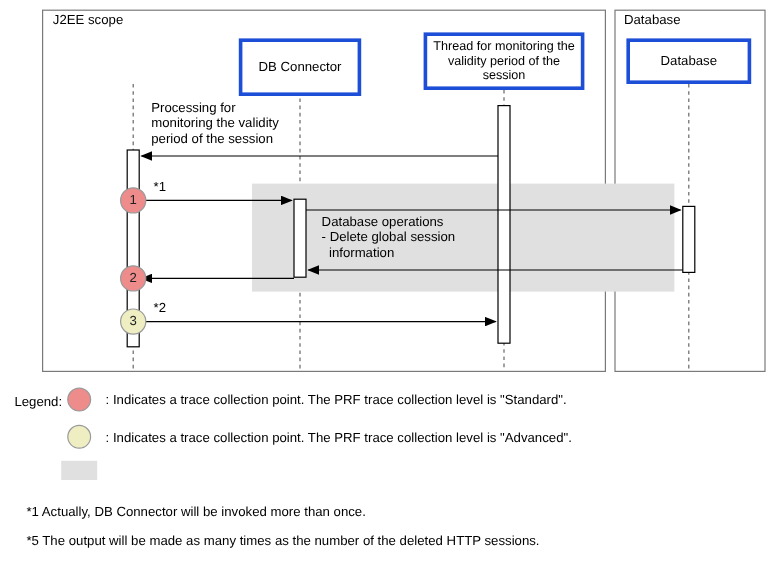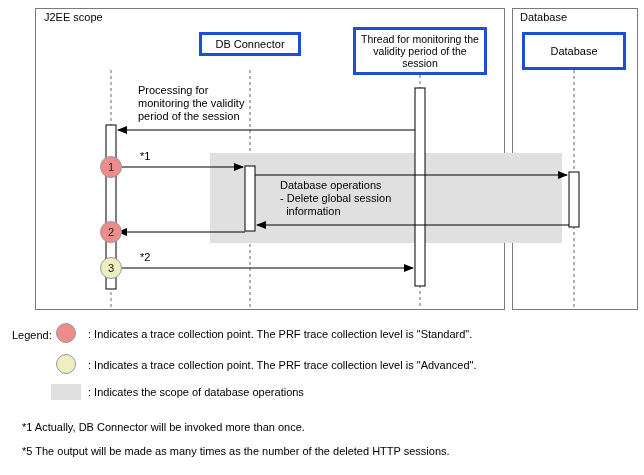--- a/index.html
+++ b/index.html
@@ -1,21 +1,21 @@
 <!DOCTYPE html>
 <html><head>
 <meta charset="utf-8">
 <style>
   html,body{margin:0;padding:0;background:#fff;}
   body{font-family:"Liberation Sans", sans-serif;color:#000;}
   #stage{position:relative;width:644px;height:475px;background:#fff;overflow:hidden;}
   .group-box{position:absolute;border:1px solid #7a7a7a;background:transparent;}
   .group-label{position:absolute;font-size:11px;}
   .comp-box{position:absolute;border:3px solid #1d4ed8;background:#fff;display:flex;align-items:center;justify-content:center;text-align:center;font-size:11px;line-height:13px;padding:2px;box-sizing:border-box;}
-  .msg-label{position:absolute;font-size:11px;line-height:13px;margin-left:12px;}
+  .msg-label{position:absolute;font-size:11px;line-height:13px;}
   .pre{white-space:pre-wrap;}
   .trace-circle{position:absolute;width:22px;height:22px;border-radius:50%;border:1px solid #9a9a9a;display:flex;align-items:center;justify-content:center;font-size:11px;color:#222;box-sizing:border-box;}
   .trace-standard{background:#ee8b8b;}
   .trace-advanced{background:#eeeec2;}
   .legend-title{position:absolute;font-size:11px;}
   .legend-circle{position:absolute;width:20px;height:20px;border-radius:50%;border:1px solid #9a9a9a;box-sizing:border-box;}
   .legend-swatch{position:absolute;width:30px;height:16px;background:#e0e0e0;}
   .legend-text{position:absolute;font-size:11px;}
   .footnote{position:absolute;font-size:11px;}
   svg{position:absolute;left:0;top:0;}
@@ -51,21 +51,21 @@
     <rect x="569" y="172" width="10" height="55" fill="#fff" stroke="#000"></rect>
 
     <line x1="415" y1="130" x2="118" y2="130" stroke="#000" marker-end="url(#arrowhead)"></line>
     <line x1="116" y1="167" x2="243" y2="167" stroke="#000" marker-end="url(#arrowhead)"></line>
     <line x1="255" y1="175" x2="567" y2="175" stroke="#000" marker-end="url(#arrowhead)"></line>
     <line x1="569" y1="225" x2="257" y2="225" stroke="#000" marker-end="url(#arrowhead)"></line>
     <line x1="245" y1="232" x2="118" y2="232" stroke="#000" marker-end="url(#arrowhead)"></line>
     <line x1="116" y1="268" x2="413" y2="268" stroke="#000" marker-end="url(#arrowhead)"></line>
   </svg>
 
-  <div class="comp-box" style="left:199px;top:32px;width:102px;height:24px;">DB Connector</div>
+  <div class="comp-box" style="left:199px;top:32px;width:102px;height:48px;">DB Connector</div>
   <div class="comp-box" style="left:353px;top:27px;width:134px;height:48px;font-size:10.5px;line-height:12px;">Thread for monitoring the validity period of the session</div>
   <div class="comp-box" style="left:522px;top:32px;width:104px;height:38px;">Database</div>
 
   <div class="msg-label" style="left:126px;top:84px;width:114px;">Processing for monitoring the validity period of the session</div>
   <div class="msg-label" style="left:128px;top:150px;">*1</div>
   <div class="msg-label" style="left:128px;top:251px;">*2</div>
   <div class="msg-label pre" style="left:268px;top:179px;width:180px;">Database operations
 - Delete global session
   information</div>
 
@@ -75,18 +75,17 @@
 
   <div class="legend-title" style="left:12px;top:329px;">Legend:</div>
 
   <div class="legend-circle trace-standard" style="left:56px;top:323px;"></div>
   <div class="legend-text" style="left:88px;top:328px;">: Indicates a trace collection point. The PRF trace collection level is "Standard".</div>
 
   <div class="legend-circle trace-advanced" style="left:56px;top:354px;"></div>
   <div class="legend-text" style="left:88px;top:359px;">: Indicates a trace collection point. The PRF trace collection level is "Advanced".</div>
 
   <div class="legend-swatch" style="left:51px;top:384px;"></div>
-  <div class="legend-text" style="left:88px;top:386px;">: Indicates the scope of database operations</div>
 
   <div class="footnote" style="left:22px;top:421px;">*1 Actually, DB Connector will be invoked more than once.</div>
   <div class="footnote" style="left:22px;top:445px;">*5 The output will be made as many times as the number of the deleted HTTP sessions.</div>
 
 </div>
 
 </body></html>

